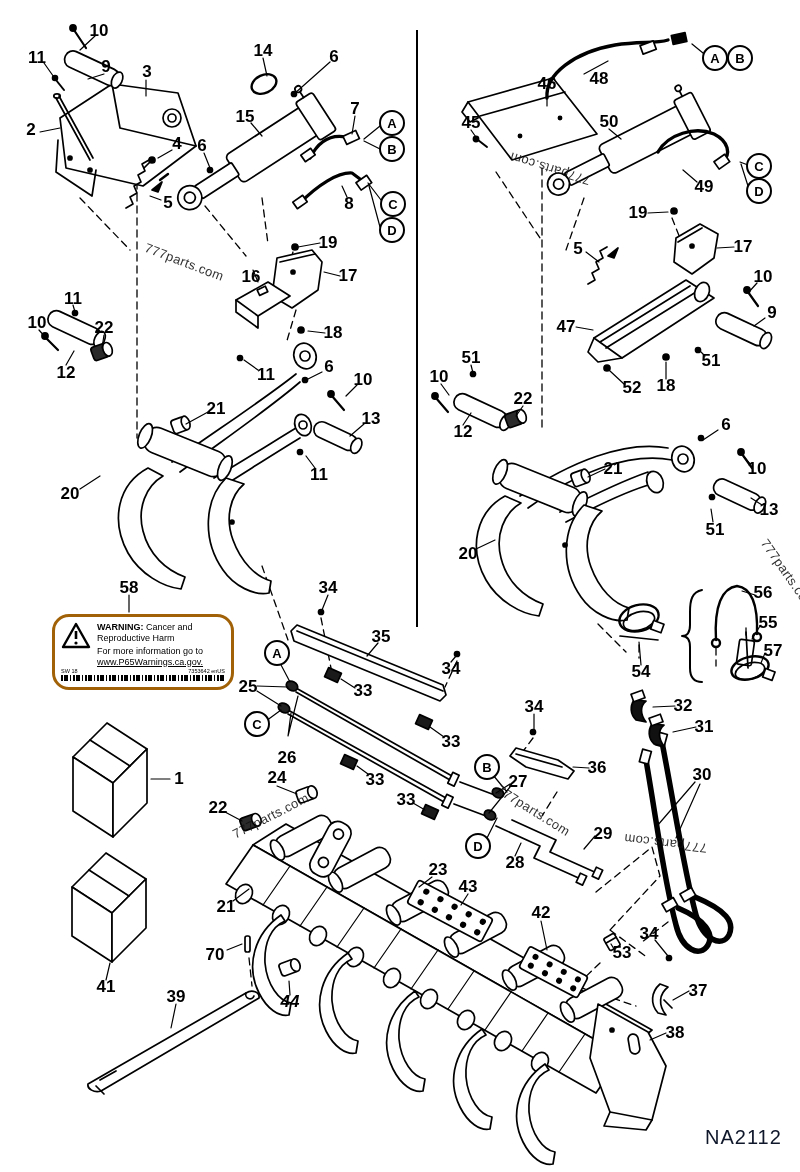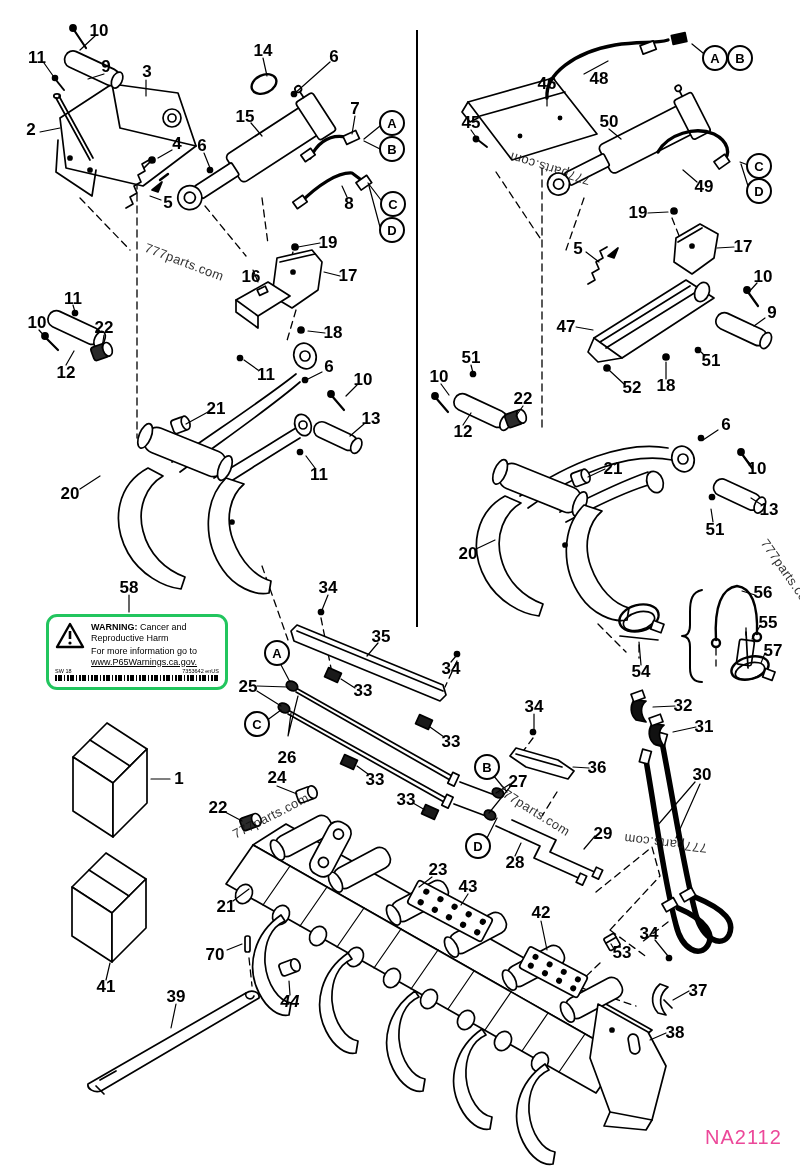--- a/index.html
+++ b/index.html
@@ -13,23 +13,23 @@
            font-weight:bold;font-size:13px;background:#fff;z-index:6;}
   .divider{position:absolute;left:416px;top:30px;width:2px;height:597px;background:#000;}
   .wm{position:absolute;font-size:13px;color:#111;opacity:.88;white-space:nowrap;z-index:5;
       letter-spacing:.4px;}
   .wm1{left:148px;top:240px;transform:rotate(21deg);transform-origin:left top;}
   .wm2{left:500px;top:160px;transform:rotate(197deg);transform-origin:center;width:92px;}
   .wm3{left:230px;top:828px;transform:rotate(-27deg);transform-origin:left top;}
   .wm4{left:502px;top:782px;transform:rotate(32deg);transform-origin:left top;}
   .wm5{left:770px;top:536px;transform:rotate(55deg);transform-origin:left top;}
   .wm6{left:706px;top:856px;transform:rotate(187deg);transform-origin:left top;}
-  .figcode{position:absolute;left:705px;top:1126px;font-size:20px;color:#ec4899;letter-spacing:1px;}
-  .warnbox{position:absolute;left:46px;top:614px;width:182px;height:76px;background:#fff;
-           border:3px solid #22c55e;border-radius:11px;box-sizing:border-box;padding:5px 6px 2px 6px;z-index:6;}
+  .figcode{position:absolute;left:705px;top:1126px;font-size:20px;color:#0f172a;letter-spacing:1px;}
+  .warnbox{position:absolute;left:52px;top:614px;width:182px;height:76px;background:#fff;
+           border:3px solid #a16207;border-radius:17px;box-sizing:border-box;padding:5px 6px 2px 6px;z-index:6;}
   .warnrow{display:flex;gap:6px;}
   .warntxt{font-size:9px;line-height:10.5px;color:#000;}
   .warntxt .url{text-decoration:underline;}
   .warnfoot{display:flex;justify-content:space-between;font-size:5.5px;margin-top:1px;}
   .barcode{height:6px;margin-top:1px;
     background:repeating-linear-gradient(90deg,#000 0 2px,#fff 2px 3px,#000 3px 7px,#fff 7px 9px,#000 9px 10px,#fff 10px 12px);}
 </style>
 </head>
 <body>
 

